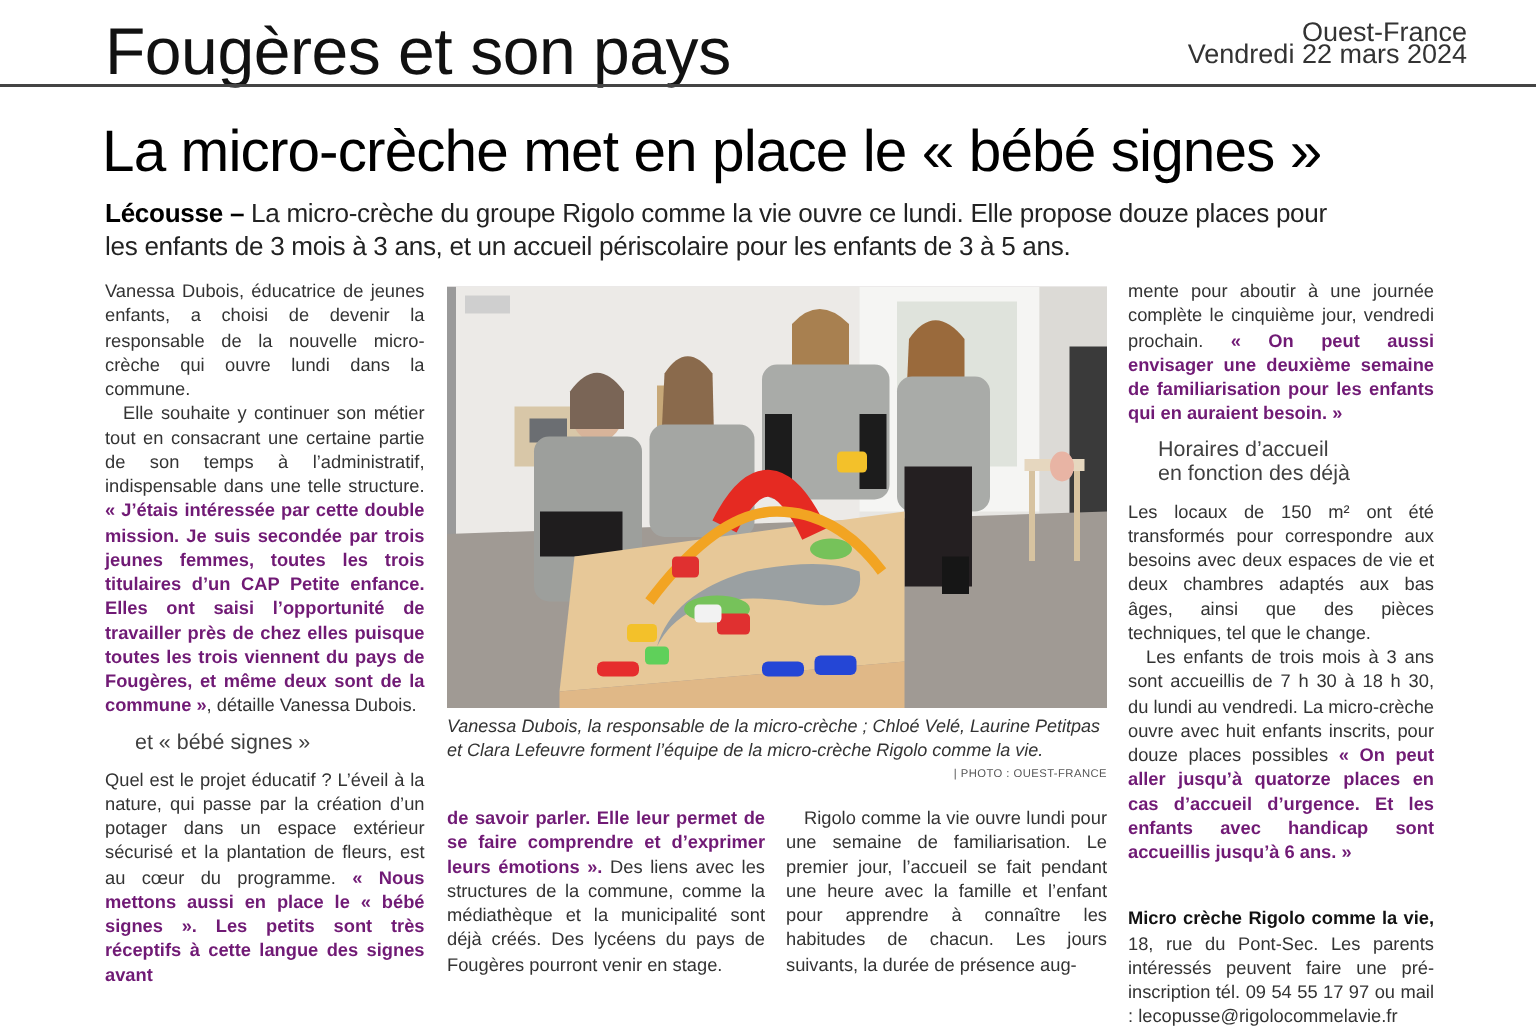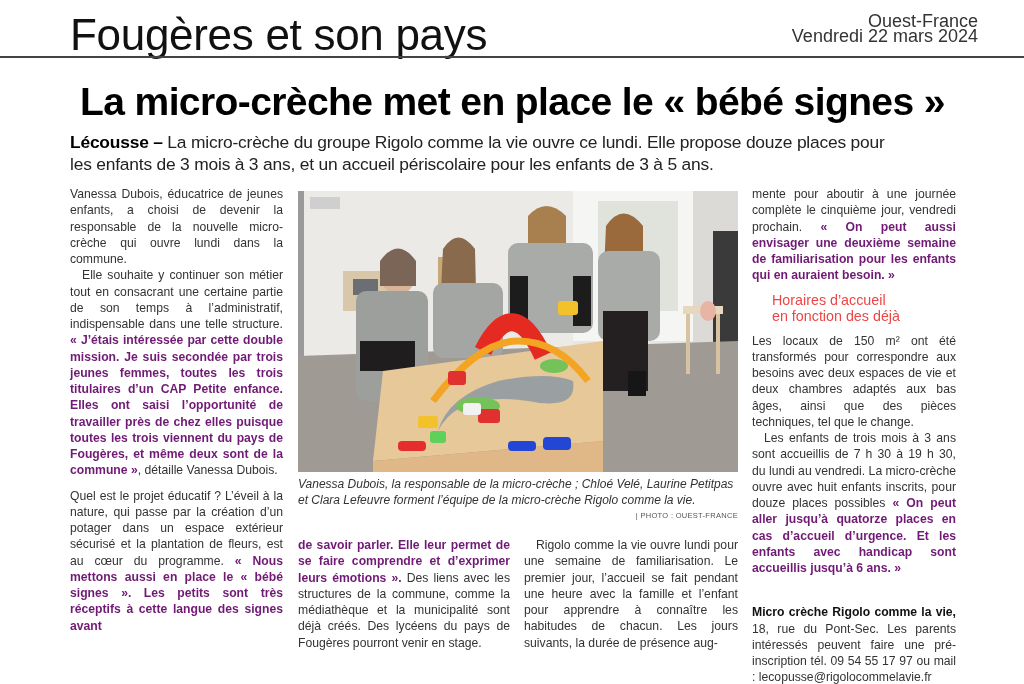--- a/index.html
+++ b/index.html
@@ -3,31 +3,31 @@
   <meta charset="utf-8">
   <style>
     html, body { margin: 0; padding: 0; background: #ffffff; }
     body { width: 1024px; height: 684px; position: relative; overflow: hidden;
            font-family: "Liberation Sans", sans-serif; color: #1a1a1a; }
     .section-title { position: absolute; left: 70px; top: 10px; font-size: 44px; font-weight: 400;
                      letter-spacing: -0.3px; color: #111; }
     .masthead { position: absolute; right: 46px; top: 14px; text-align: right; font-size: 18px;
                 line-height: 15px; color: #333; }
     .rule { position: absolute; left: 0; right: 0; top: 56px; height: 2px; background: #444; }
-    .headline { position: absolute; left: 80px; top: 80px; font-size: 39px; font-weight: 700;
+    .headline { position: absolute; left: 68px; top: 80px; font-size: 39px; font-weight: 400;
                 letter-spacing: -0.6px; color: #000; white-space: nowrap; }
     .standfirst { position: absolute; left: 70px; top: 131px; width: 840px; font-size: 17.4px;
                   line-height: 22px; color: #222; letter-spacing: -0.2px; }
     .standfirst .place { font-weight: 700; color: #000; }
     .col { position: absolute; font-size: 12.2px; line-height: 16.25px; color: #333;
            text-align: justify; hyphens: manual; }
     .col p { margin: 0; }
     .col p.indent { text-indent: 12px; }
     .col b { color: #701a75; }
-    .subhead { font-size: 14.3px; line-height: 16px; color: #ef4444; font-weight: 400;
+    .subhead { font-size: 14.3px; line-height: 16px; color: #404040; font-weight: 400;
                margin: 8px 0 9px 20px; text-align: left; }
     .photo { position: absolute; left: 298px; top: 191px; width: 440px; height: 281px; overflow: hidden;
              background: #d9d6d2; }
     .caption { position: absolute; left: 298px; top: 476px; width: 445px; font-size: 12px;
                line-height: 16px; font-style: italic; color: #333; }
     .credit { position: absolute; left: 600px; top: 511px; width: 138px; text-align: right;
               font-size: 7.5px; color: #555; letter-spacing: 0.3px; }
     .contact b { color: #111; }
   </style>
 </head>
@@ -41,20 +41,21 @@
 <div class="rule"></div>
 
 <h1 class="headline" style="margin:0">La micro-crèche met en place le « bébé signes »</h1>
 
 <div class="standfirst"><span class="place">Lécousse –</span><span> La micro-crèche du groupe Rigolo comme la vie ouvre ce lundi. Elle propose douze places pour les enfants de 3 mois à 3 ans, et un accueil périscolaire pour les enfants de 3 à 5 ans.</span></div>
 
 <div class="col" style="left:70px; top:186px; width:213px;">
   <p>Vanessa Dubois, éducatrice de jeunes enfants, a choisi de devenir la responsable de la nouvelle micro-crèche qui ouvre lundi dans la commune.</p>
   <p class="indent"><span>Elle souhaite y continuer son métier tout en consacrant une certaine partie de son temps à l’administratif, indispensable dans une telle structure. </span><b>« J’étais intéressée par cette double mission. Je suis secondée par trois jeunes femmes, toutes les trois titulaires d’un CAP Petite enfance. Elles ont saisi l’opportunité de travailler près de chez elles puisque toutes les trois viennent du pays de Fougères, et même deux sont de la commune »</b><span>, détaille Vanessa Dubois.</span></p>
   <div class="subhead">
+    <div>et « bébé signes »</div>
   </div>
   <p><span>Quel est le projet éducatif ? L’éveil à la nature, qui passe par la création d’un potager dans un espace extérieur sécurisé et la plantation de fleurs, est au cœur du programme. </span><b>« Nous mettons aussi en place le « bébé signes ». Les petits sont très réceptifs à cette langue des signes avant</b></p>
 </div>
 
 <div class="photo" title="Quatre femmes en blouse grise accroupies autour d’une table de jeu avec un circuit de voitures pour enfants">
   <svg width="440" height="281" viewBox="0 0 440 281" xmlns="http://www.w3.org/2000/svg">
     <rect x="0" y="0" width="440" height="281" fill="#e7e6e3"></rect>
     <rect x="0" y="0" width="275" height="170" fill="#eceae7"></rect>
     <rect x="275" y="0" width="120" height="150" fill="#f5f5f3"></rect>
     <rect x="300" y="10" width="80" height="110" fill="#dfe3dc"></rect>
@@ -116,15 +117,15 @@
   <p class="indent">Rigolo comme la vie ouvre lundi pour une semaine de familiarisation. Le premier jour, l’accueil se fait pendant une heure avec la famille et l’enfant pour apprendre à connaître les habitudes de chacun. Les jours suivants, la durée de présence aug-</p>
 </div>
 
 <div class="col" style="left:752px; top:186px; width:204px;">
   <p><span>mente pour aboutir à une journée complète le cinquième jour, vendredi prochain. </span><b>« On peut aussi envisager une deuxième semaine de familiarisation pour les enfants qui en auraient besoin. »</b></p>
   <div class="subhead">
     <div>Horaires d’accueil</div>
     <div>en fonction des déjà</div>
   </div>
   <p>Les locaux de 150 m² ont été transformés pour correspondre aux besoins avec deux espaces de vie et deux chambres adaptés aux bas âges, ainsi que des pièces techniques, tel que le change.</p>
-  <p class="indent"><span>Les enfants de trois mois à 3 ans sont accueillis de 7 h 30 à 19 h 30, du lundi au vendredi. La micro-crèche ouvre avec huit enfants inscrits, pour douze places possibles </span><b>« On peut aller jusqu’à quatorze places en cas d’accueil d’urgence. Et les enfants avec handicap sont accueillis jusqu’à 6 ans. »</b></p>
+  <p class="indent"><span>Les enfants de trois mois à 3 ans sont accueillis de 7 h 30 à 18 h 30, du lundi au vendredi. La micro-crèche ouvre avec huit enfants inscrits, pour douze places possibles </span><b>« On peut aller jusqu’à quatorze places en cas d’accueil d’urgence. Et les enfants avec handicap sont accueillis jusqu’à 6 ans. »</b></p>
   <p class="contact" style="margin-top:28px"><b>Micro crèche Rigolo comme la vie,</b><span> 18, rue du Pont-Sec. Les parents intéressés peuvent faire une pré-inscription tél. 09 54 55 17 97 ou mail : lecopusse@rigolocommelavie.fr</span></p>
 </div>
 
 </body></html>

